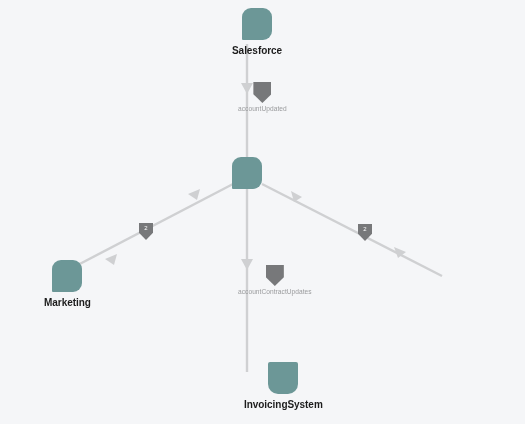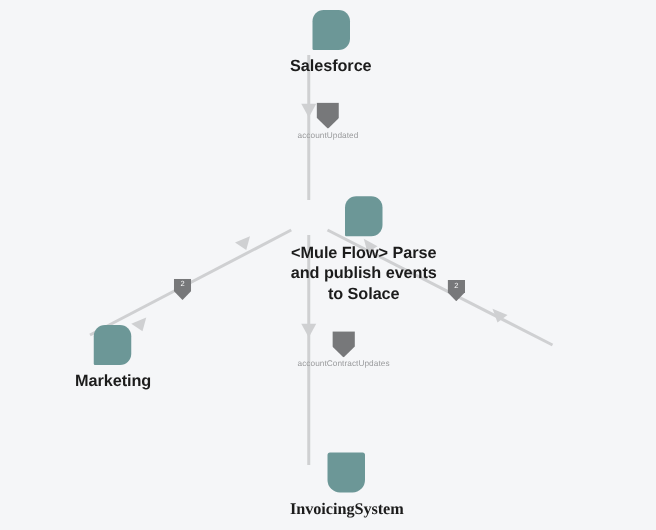--- a/index.html
+++ b/index.html
@@ -36,24 +36,24 @@
     width: 30px;
     height: 32px;
     background: #6c9797;
     border-radius: 9px 9px 9px 1px;
   }
   .node-shape.sq-top {
     border-radius: 2px 2px 10px 10px;
   }
   .node-label {
     margin-top: 5px;
-    font-size: 13px;
+    font-size: 10px;
     font-weight: bold;
     color: #1c1c1c;
-    text-align: center;
+    text-align: left;
     letter-spacing: -0.05px;
     white-space: nowrap;
     line-height: 1.25;
   }
   .node-label.wrap {
     white-space: normal;
     width: 118px;
   }
   .shield {
     position: absolute;
@@ -114,29 +114,28 @@
     </g>
   </svg>
 
   <div class="node" style="left:232px; top:8px;">
     <div class="node-shape"></div>
     <div class="node-label">Salesforce</div>
   </div>
 
   <div class="node" style="left:232px; top:157px;">
     <div class="node-shape"></div>
-    <div class="node-label wrap">&lt;Mule Flow&gt; Parse and publish events to Solace</div>
   </div>
 
-  <div class="node" style="left:60px; top:260px;">
+  <div class="node" style="left:44px; top:260px;">
     <div class="node-shape"></div>
     <div class="node-label">Marketing</div>
   </div>
 
-  <div class="node" style="left:232px; top:362px;font-family:Liberation Serif, serif;">
+  <div class="node" style="left:244px; top:362px;">
     <div class="node-shape sq-top"></div>
     <div class="node-label">InvoicingSystem</div>
   </div>
 
 
   <div class="shield" style="left:238px; top:82px;">
     <div class="shield-shape"></div>
     <div class="shield-label">accountUpdated</div>
   </div>
 

